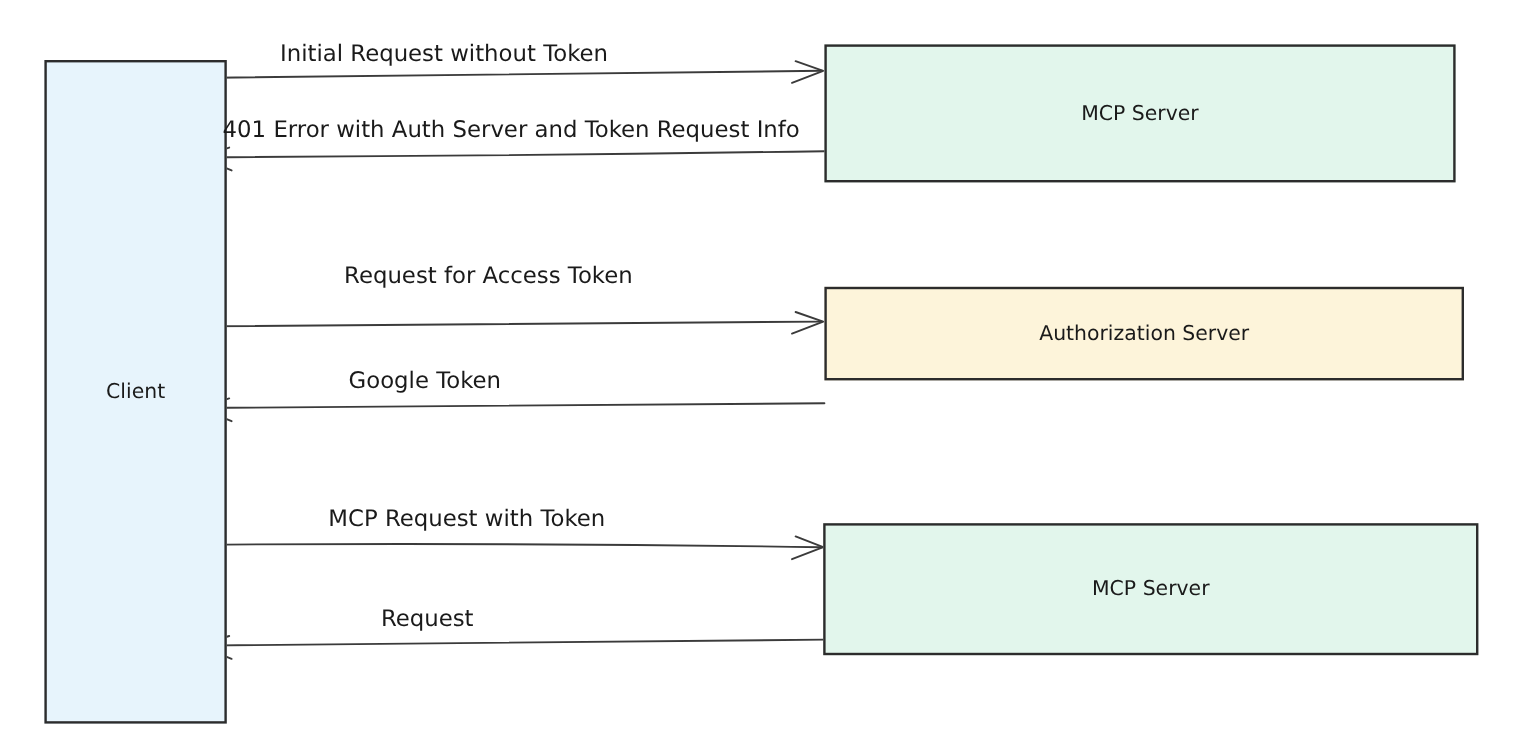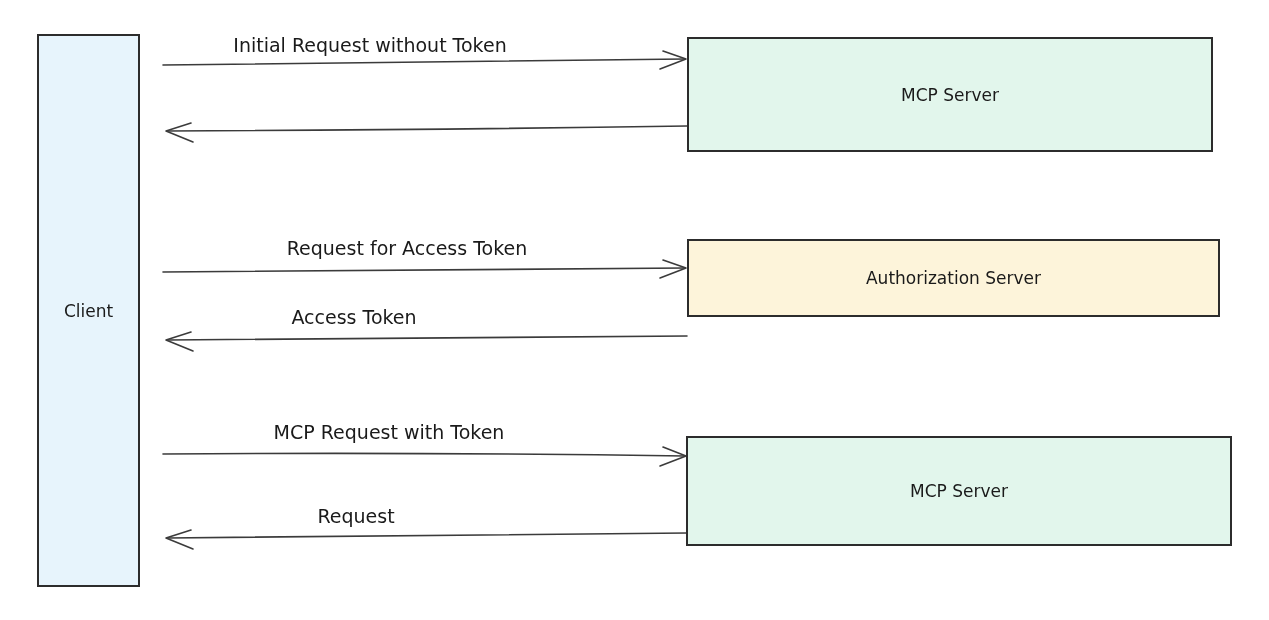--- a/index.html
+++ b/index.html
@@ -34,22 +34,22 @@
     position: absolute;
     border: 2px solid var(--box_border, #2c2c2c);
     box-sizing: border-box;
     display: flex;
     align-items: center;
     justify-content: center;
     text-align: center;
     font-size: 17px;
   }
   .box-client {
-    left: 37px; top: 34px;
-    width: 103px; height: 553px;
+    left: 37px; top: 50px;
+    width: 152px; height: 553px;
     background: var(--client_fill, #e7f4fc);
   }
   .box-mcp-top {
     left: 687px; top: 37px;
     width: 526px; height: 115px;
     background: var(--mcp_server_fill, #e2f6ec);
   }
   .box-auth {
     left: 687px; top: 239px;
     width: 533px; height: 78px;
@@ -64,21 +64,21 @@
   }
   .msg-label {
     position: absolute;
     transform: translateX(-50%);
     white-space: nowrap;
     font-size: 19px;
     line-height: 22px;
   }
   .msg-1 { left: 370px; top: 34px; }
   .msg-2 { left: 426px; top: 97px; }
-  .msg-3 { left: 407px; top: 237px; text-align: right; }
+  .msg-3 { left: 407px; top: 219px; text-align: right; }
   .msg-4 { left: 354px; top: 306px; }
   .msg-5 { left: 389px; top: 421px; }
   .msg-6 { left: 356px; top: 505px; }
 </style>
 </head>
 <body>
 
 <div class="canvas">
 
   <svg class="arrow-layer" viewBox="0 0 1269 620" xmlns="http://www.w3.org/2000/svg">
@@ -124,18 +124,19 @@
 
   <div class="box box-auth">
     <span>Authorization Server</span>
   </div>
 
   <div class="box box-mcp-bottom">
     <span>MCP Server</span>
   </div>
 
   <div class="msg-label msg-1">Initial Request without Token</div>
+  <div class="msg-label msg-2">401 Error with Auth Server and Token Request Info</div>
   <div class="msg-label msg-3">Request for Access Token</div>
-  <div class="msg-label msg-4">Access Token</div>
+  <div class="msg-label msg-4">Google Token</div>
   <div class="msg-label msg-5">MCP Request with Token</div>
   <div class="msg-label msg-6">Request</div>
 
 </div>
 
 </body></html>

